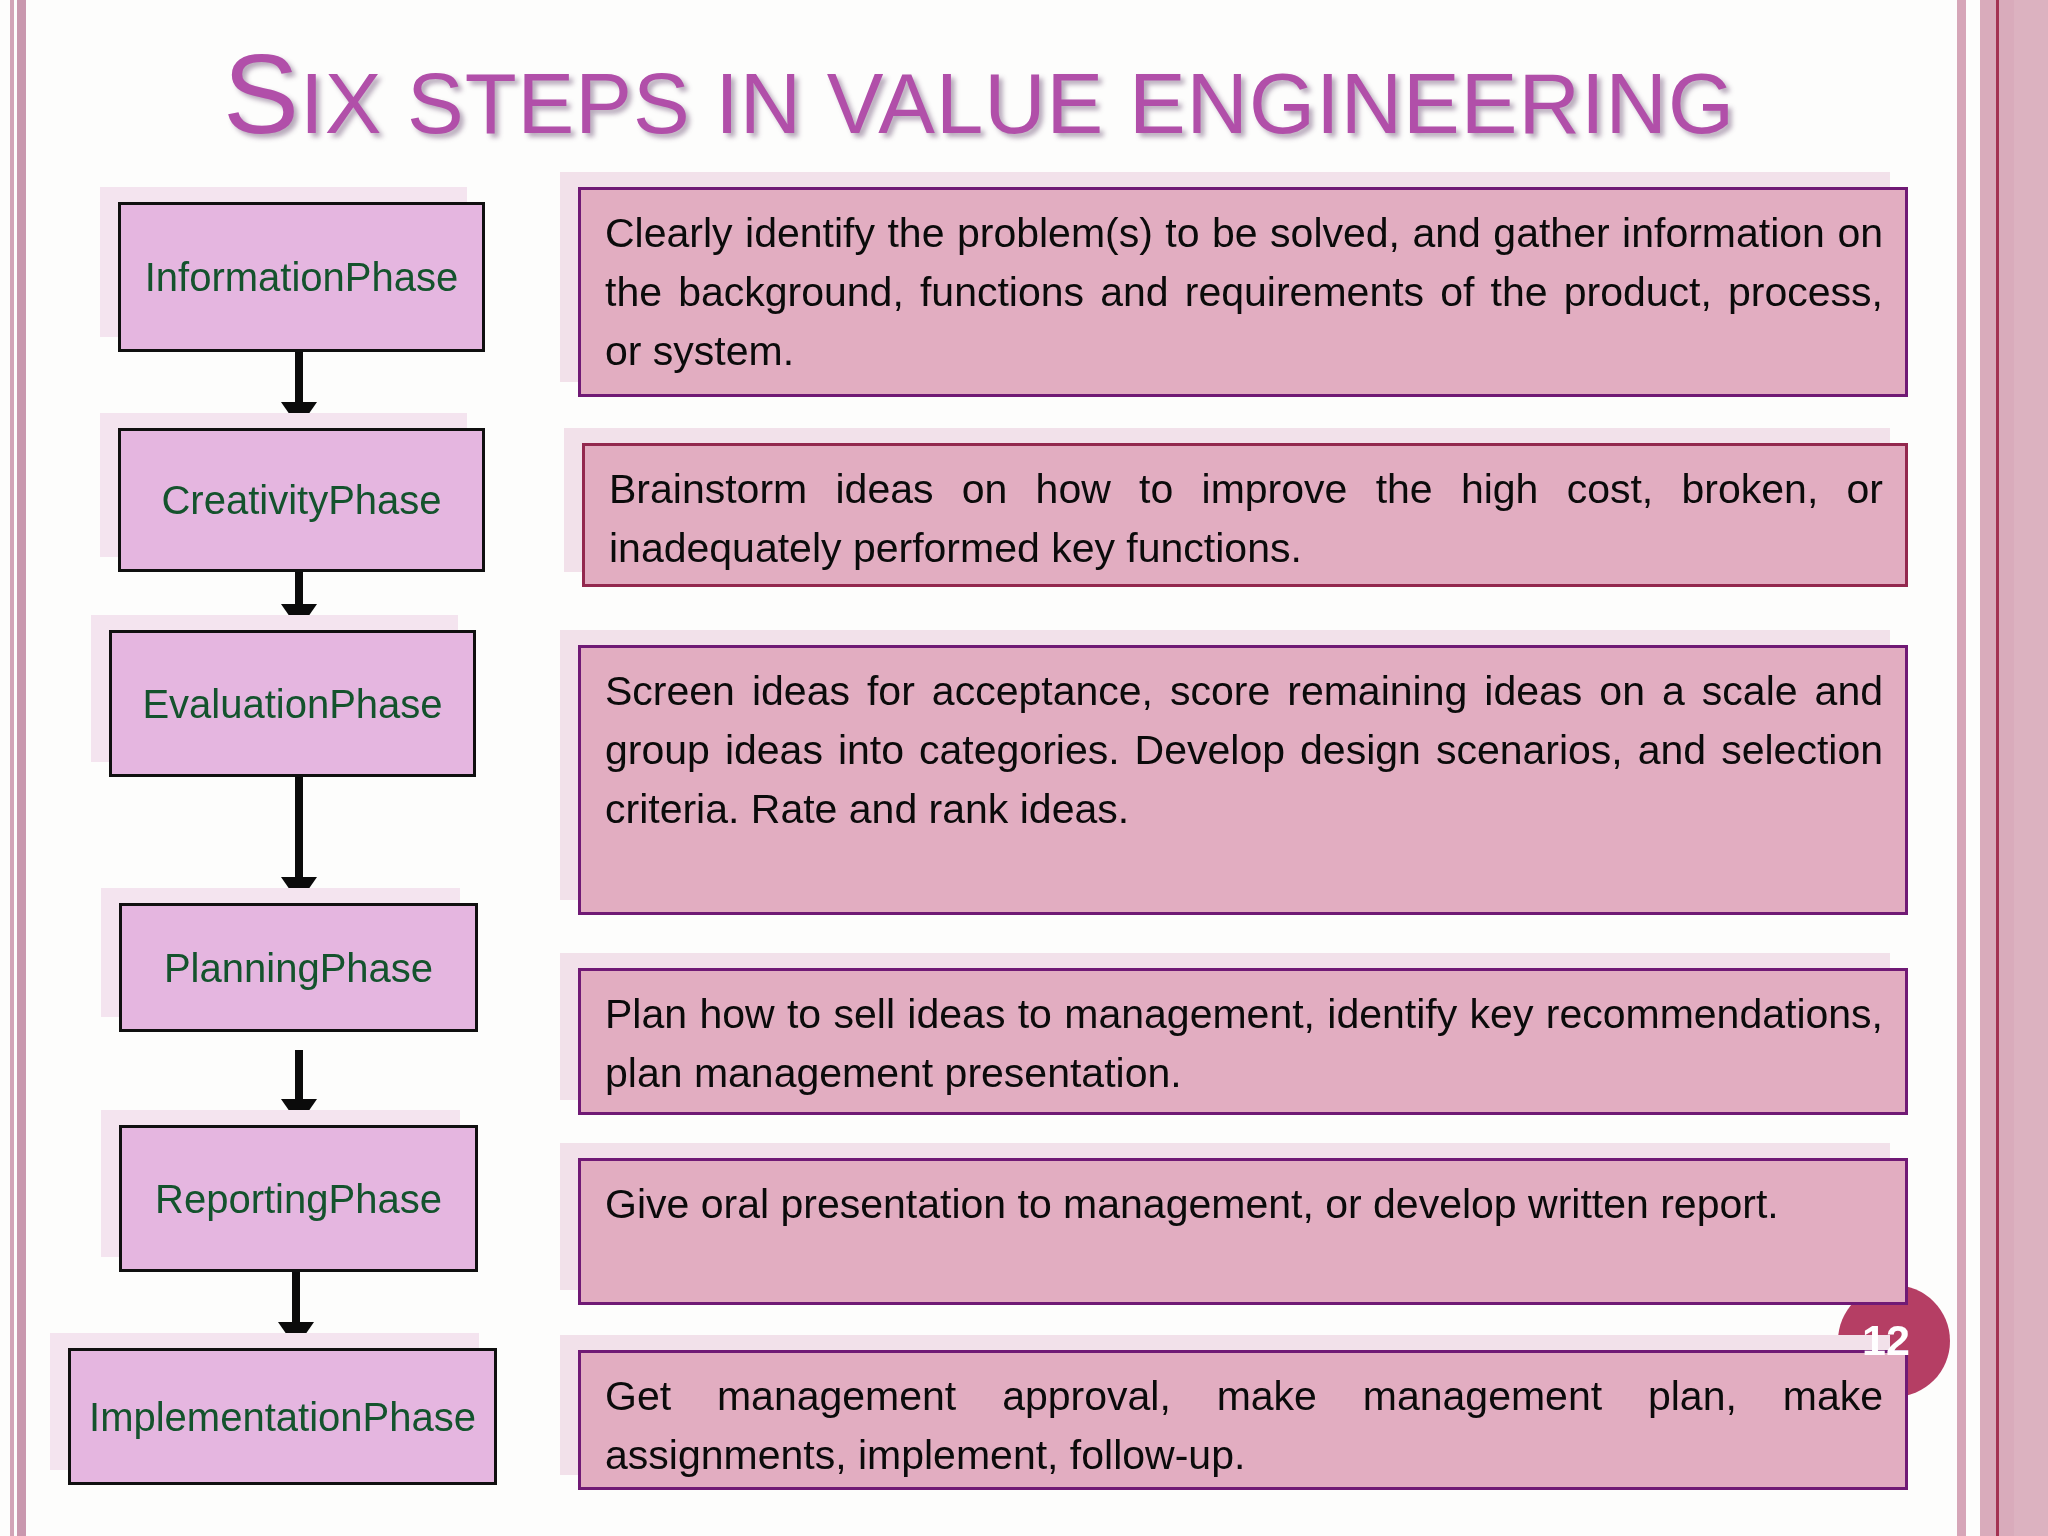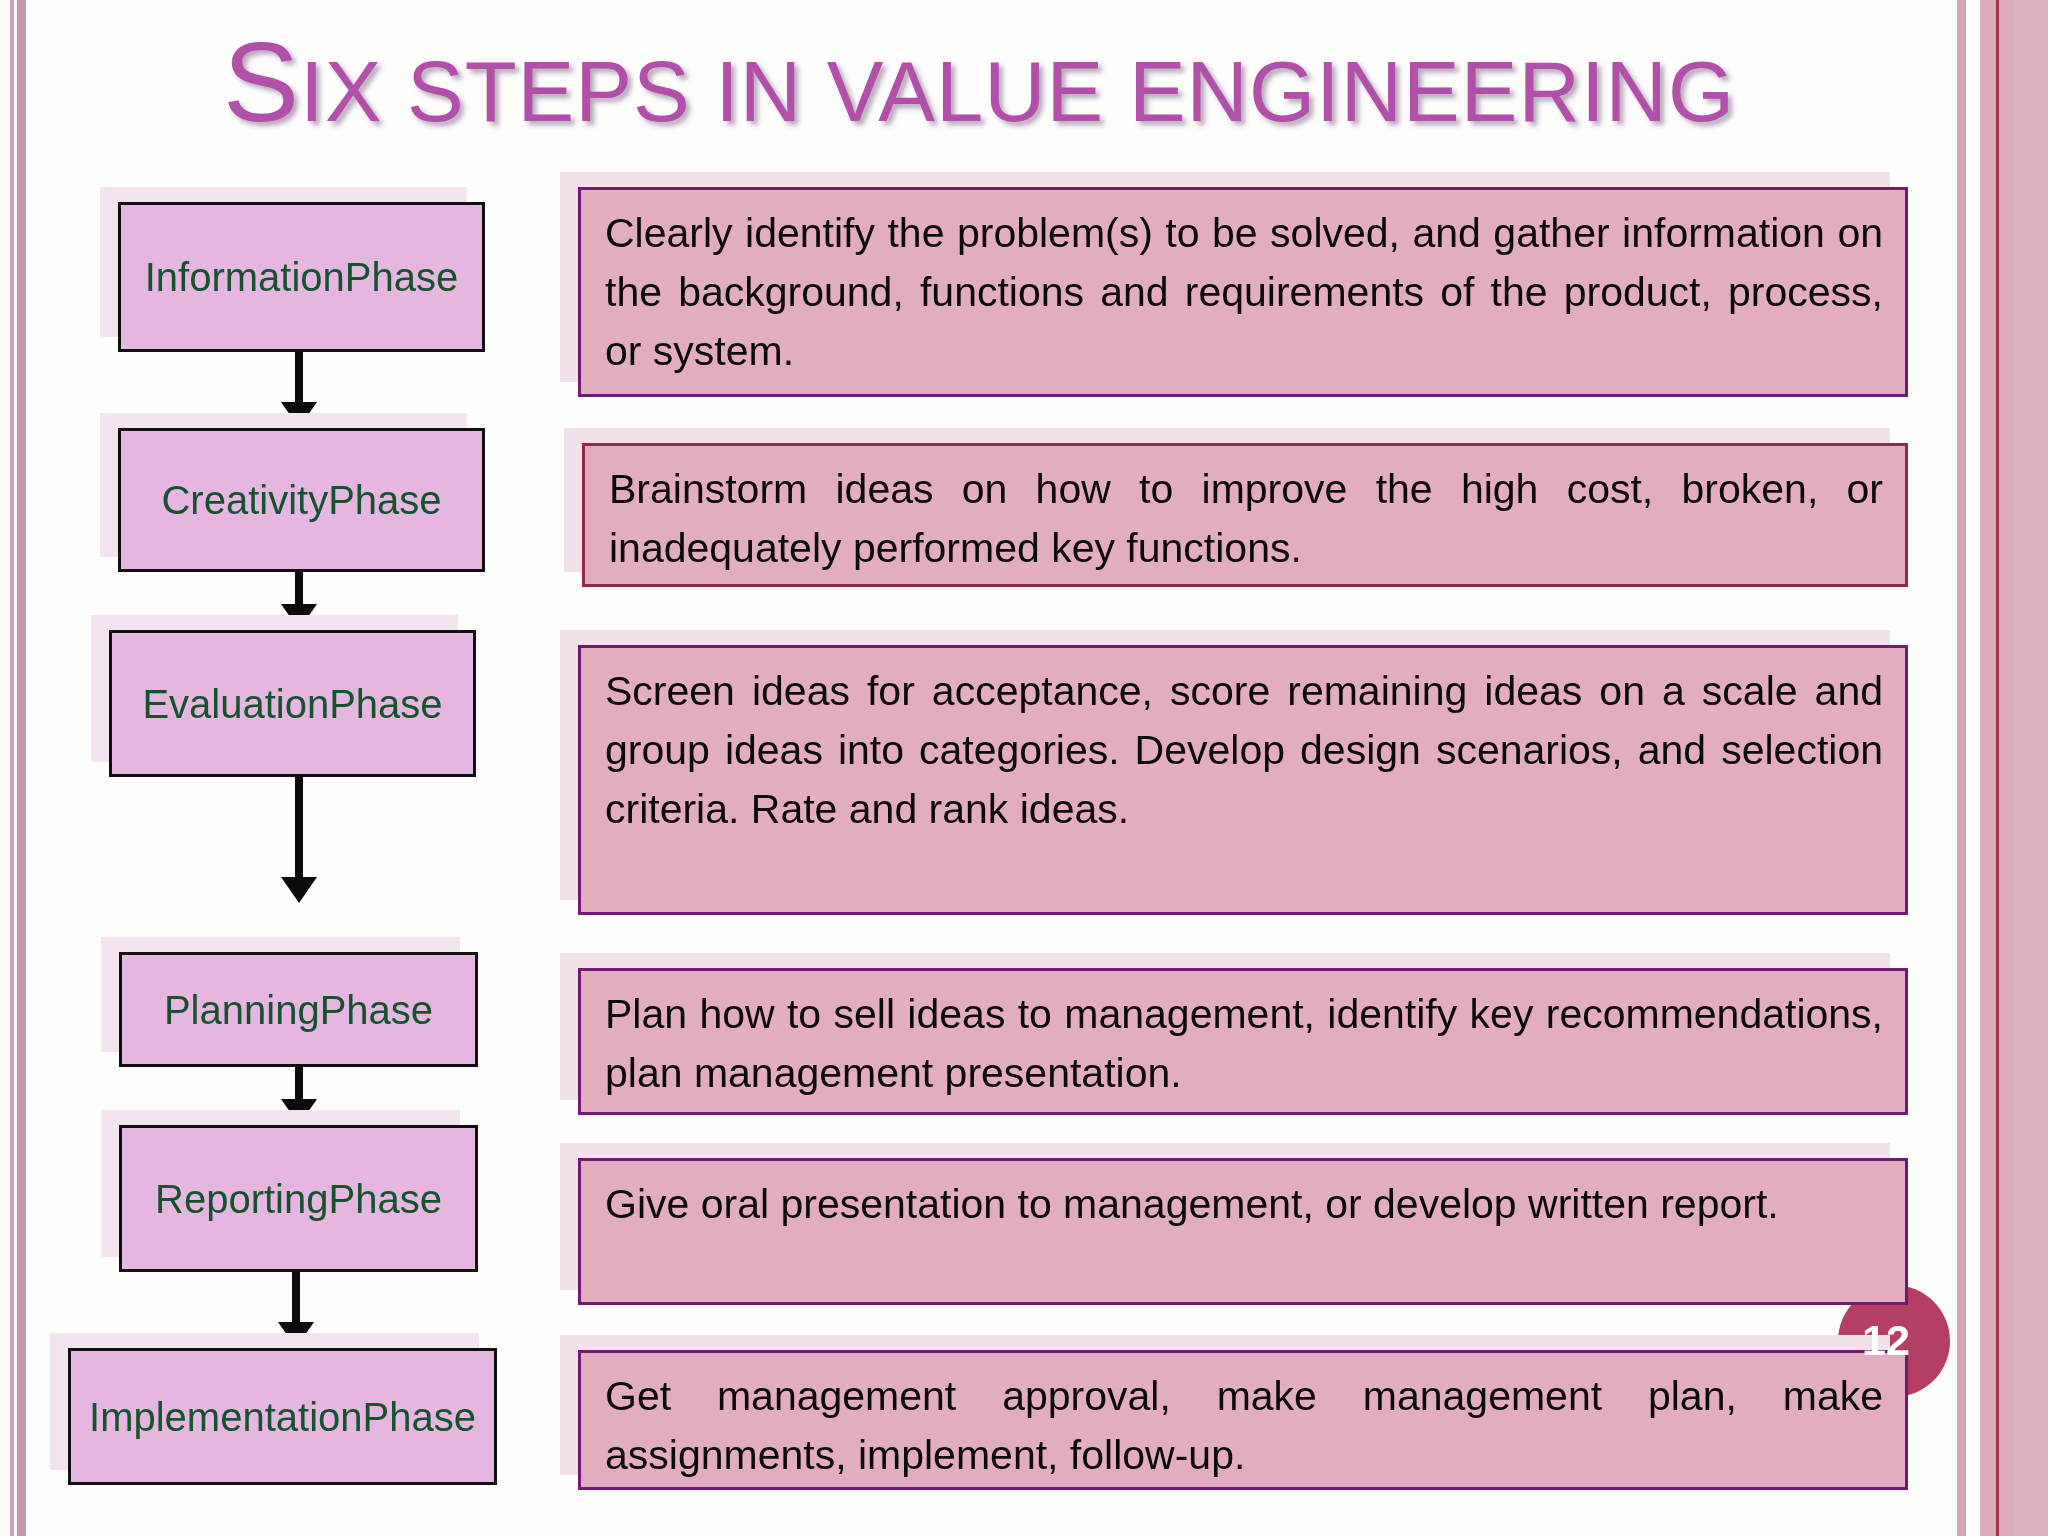--- a/index.html
+++ b/index.html
@@ -14,21 +14,21 @@
   .stripe{position:absolute;top:0;bottom:0;}
   .stripe-l1{left:10px;width:4px;background:#d2a4b7;}
   .stripe-l2{left:17px;width:9px;background:#c998ae;}
   .stripe-r1{left:1957px;width:9px;background:#d6a6b8;}
   .stripe-r2{left:1980px;right:0;background:#d9abbb;}
   .stripe-r2 .maroon-line{position:absolute;top:0;bottom:0;left:16px;width:3px;background:#a43252;}
   .stripe-r2 .lighter{position:absolute;top:0;bottom:0;left:34px;right:0;background:#dcb2c0;}
 
   
   .title{
-    position:absolute;left:0;right:90px;top:18px;margin:4px;
+    position:absolute;left:0;right:90px;top:18px;margin:16px;
     text-align:center;font-weight:500;color:#b14fa9;
     text-shadow:4px 4px 5px rgba(96,64,104,.45);
     letter-spacing:1px;white-space:nowrap;
   }
   .t-big{font-size:114px;line-height:120px;}
   .t-rest{font-size:85px;line-height:120px;}
 
   
   .pbox{
     position:absolute;box-sizing:border-box;z-index:2;
@@ -83,21 +83,21 @@
     <span>Phase</span>
   </div>
   <div class="pbox" style="left:118px;top:428px;width:367px;height:144px">
     <span>Creativity</span>
     <span>Phase</span>
   </div>
   <div class="pbox" style="left:109px;top:630px;width:367px;height:147px">
     <span>Evaluation</span>
     <span>Phase</span>
   </div>
-  <div class="pbox" style="left:119px;top:952px;width:359px;height:115px">
+  <div class="pbox" style="left:119px;top:903px;width:359px;height:129px">
     <span>Planning</span>
     <span>Phase</span>
   </div>
   <div class="pbox" style="left:119px;top:1125px;width:359px;height:147px">
     <span>Reporting</span>
     <span>Phase</span>
   </div>
   <div class="pbox" style="left:68px;top:1348px;width:429px;height:137px">
     <span>Implementation</span>
     <span>Phase</span>

